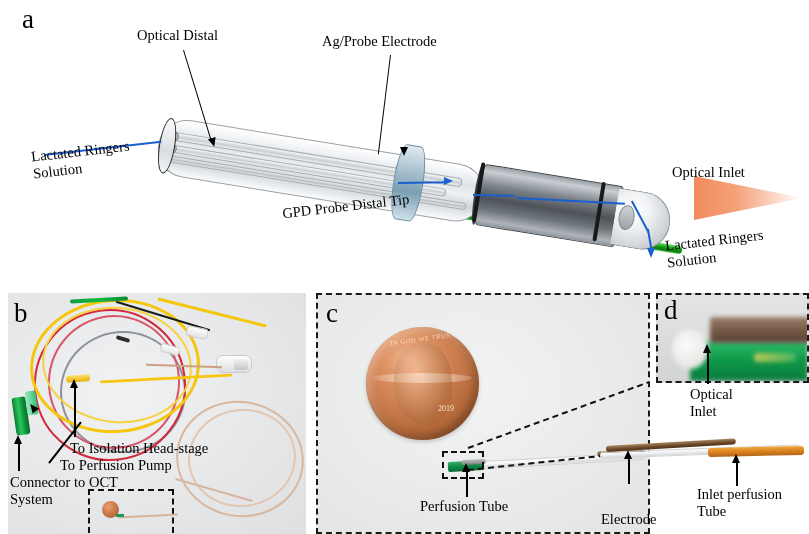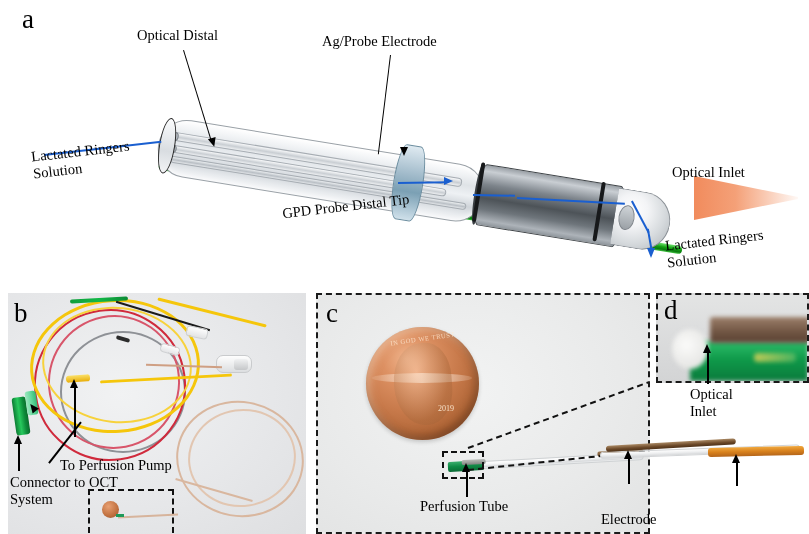--- a/index.html
+++ b/index.html
@@ -317,20 +317,21 @@
     <div style="position:absolute;left:94px;top:208px;width:17px;height:17px;
                 border-radius:50%;
                 background:radial-gradient(circle at 38% 32%,#e8a072,#c0703f 60%,#93502a);"></div>
     <div style="position:absolute;left:110px;top:222px;width:60px;height:2px;
                 background:#d7b49c;transform:rotate(-3deg);"></div>
     <div style="position:absolute;left:108px;top:221px;width:8px;height:3px;
                 background:#1e9a5a;"></div>
     <div style="position:absolute;left:166px;top:196px;width:80px;height:2.2px;
                 background:#d9b79f;transform:rotate(16deg);"></div>
 
+    <div class="lab" style="left:62px;top:147px;">To Isolation Head-stage</div>
     <div class="lab" style="left:2px;top:181px;">Connector to OCT
 System</div>
     <div class="lab" style="left:52px;top:164px;">To Perfusion Pump</div>
   </div>
 
   <div id="panelC">
     <div class="bg"></div>
 
     <div class="penny">
       <div class="pennyShine"></div>
@@ -362,20 +363,22 @@
     <div class="elecC2"></div>
     <div class="inletC2"></div>
   </div>
 
   <div class="arw" style="left:628px;top:458px;width:1.6px;height:26px;"></div>
   <div class="farrow" style="left:624px;top:450px;border-bottom:9px solid #000;border-left:4px solid transparent;border-right:4px solid transparent;"></div>
   <div class="lab" style="left:601px;top:486px;margin-top:25px;">Electrode</div>
 
   <div class="arw" style="left:736px;top:462px;width:1.6px;height:24px;"></div>
   <div class="farrow" style="left:732px;top:454px;border-bottom:9px solid #000;border-left:4px solid transparent;border-right:4px solid transparent;"></div>
+  <div class="lab" style="left:697px;top:486px;">Inlet perfusion
+Tube</div>
 
   <div id="panelD">
     <div class="bg"></div>
 
     <div class="dBlur" style="left:32px;top:46px;width:118px;height:40px;
                 background:linear-gradient(180deg,#2fbf6b,#0f9a4a 45%,#0a7a3c);"></div>
     <div class="dBlur" style="left:52px;top:22px;width:100px;height:26px;
                 background:linear-gradient(180deg,#9c7f6a,#6f5442 60%,#5a4233);
                 border-radius:3px;"></div>
     <div class="dBlur" style="left:14px;top:34px;width:36px;height:40px;border-radius:50%;

